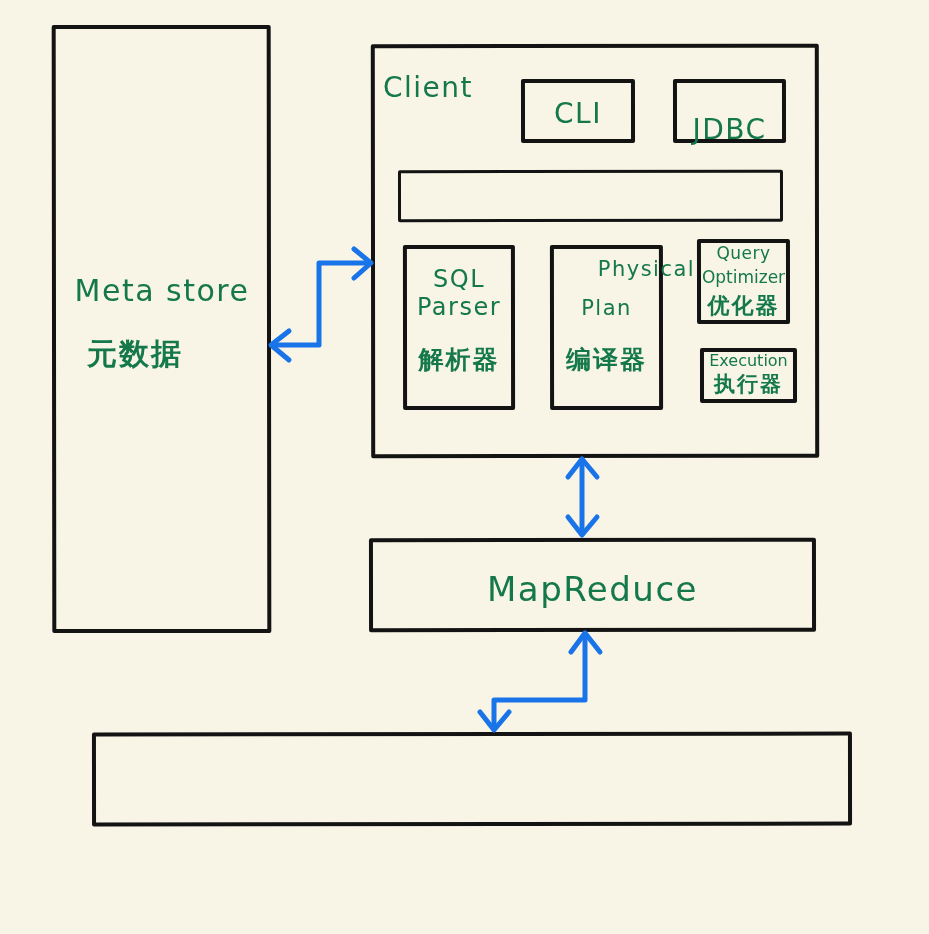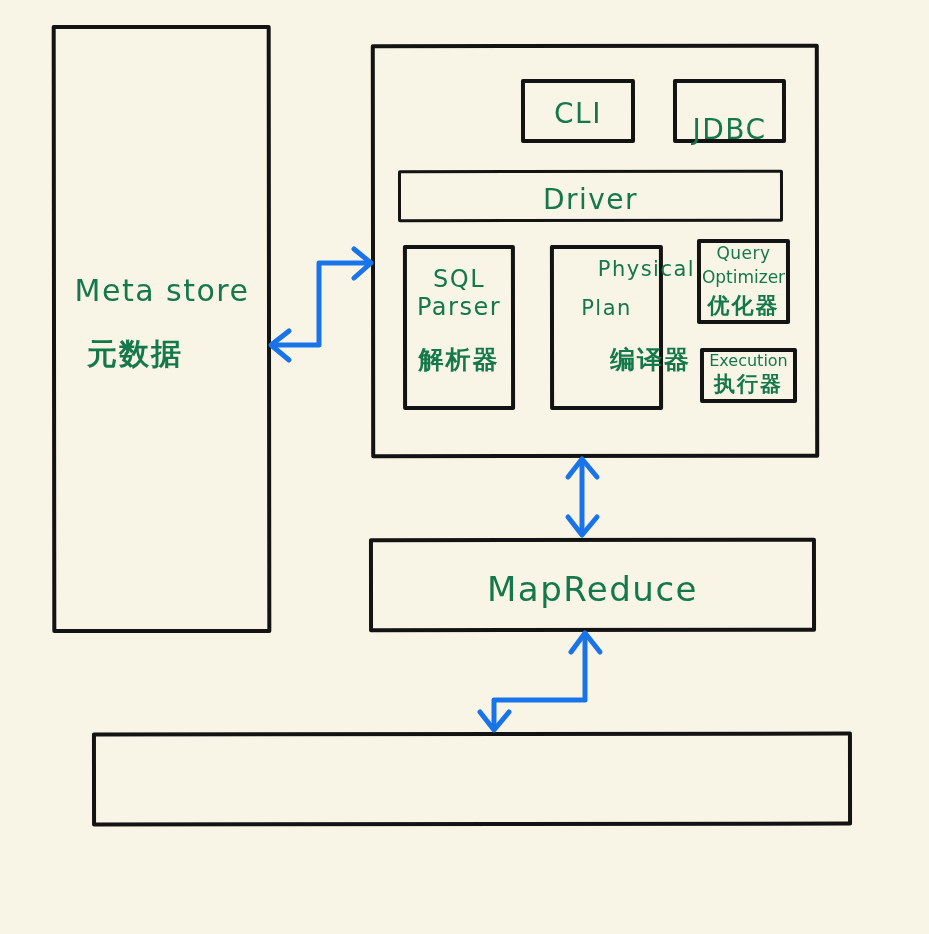--- a/index.html
+++ b/index.html
@@ -48,39 +48,39 @@
 </head>
 <body>
 
 <div id="canvas">
 
   <div class="box" style="left:52px; top:25px; width:219px; height:608px;"></div>
   <div class="label" style="left:62px; top:272px; width:200px; font-size:30px;">Meta store</div>
   <div class="label cjk" style="left:75px; top:335px; width:180px; font-size:30px; text-align:left; padding-left:12px;">元数据</div>
 
   <div class="box" style="left:371px; top:44px; width:448px; height:414px;"></div>
+  <div class="label" style="left:383px; top:70px; width:140px; font-size:28px; text-align:left;">Client</div>
 
   <div class="box" style="left:521px; top:79px; width:114px; height:64px;"></div>
   <div class="label" style="left:521px; top:96px; width:114px; font-size:28px;">CLI</div>
 
   <div class="box" style="left:673px; top:79px; width:113px; height:64px;"></div>
   <div class="label" style="left:673px; top:112px; width:113px; font-size:28px;">JDBC</div>
 
   <div class="box thin" style="left:398px; top:170px; width:385px; height:52px;"></div>
-  <div class="label" style="left:398px; top:182px; width:385px; font-size:28px;">Driver</div>
 
   <div class="box" style="left:403px; top:245px; width:112px; height:165px;"></div>
   <div class="label multi" style="left:403px; top:256px; width:112px; font-size:24px;margin-top:8px;">SQL</div>
   <div class="label multi" style="left:403px; top:292px; width:112px; font-size:24px;">Parser</div>
   <div class="label cjk" style="left:403px; top:344px; width:112px; font-size:25px;">解析器</div>
 
   <div class="box" style="left:550px; top:245px; width:113px; height:165px;"></div>
   <div class="label multi" style="left:550px; top:256px; width:113px; font-size:21px;margin-left:40px;">Physical</div>
   <div class="label multi" style="left:550px; top:295px; width:113px; font-size:21px;">Plan</div>
-  <div class="label cjk" style="left:550px; top:344px; width:113px; font-size:25px;padding-left:44px;">编译器</div>
+  <div class="label cjk" style="left:550px; top:344px; width:113px; font-size:25px;">编译器</div>
 
   <div class="box" style="left:697px; top:239px; width:93px; height:85px;"></div>
   <div class="label multi" style="left:697px; top:243px; width:93px; font-size:17px; letter-spacing:0.5px;">Query</div>
   <div class="label multi" style="left:695px; top:267px; width:97px; font-size:17px; letter-spacing:0px;">Optimizer</div>
   <div class="label cjk" style="left:697px; top:292px; width:93px; font-size:22px;">优化器</div>
 
   <div class="box" style="left:700px; top:348px; width:97px; height:55px;"></div>
   <div class="label multi" style="left:699px; top:351px; width:99px; font-size:16px; letter-spacing:0px;">Execution</div>
   <div class="label cjk" style="left:700px; top:371px; width:97px; font-size:21px;">执行器</div>
 

